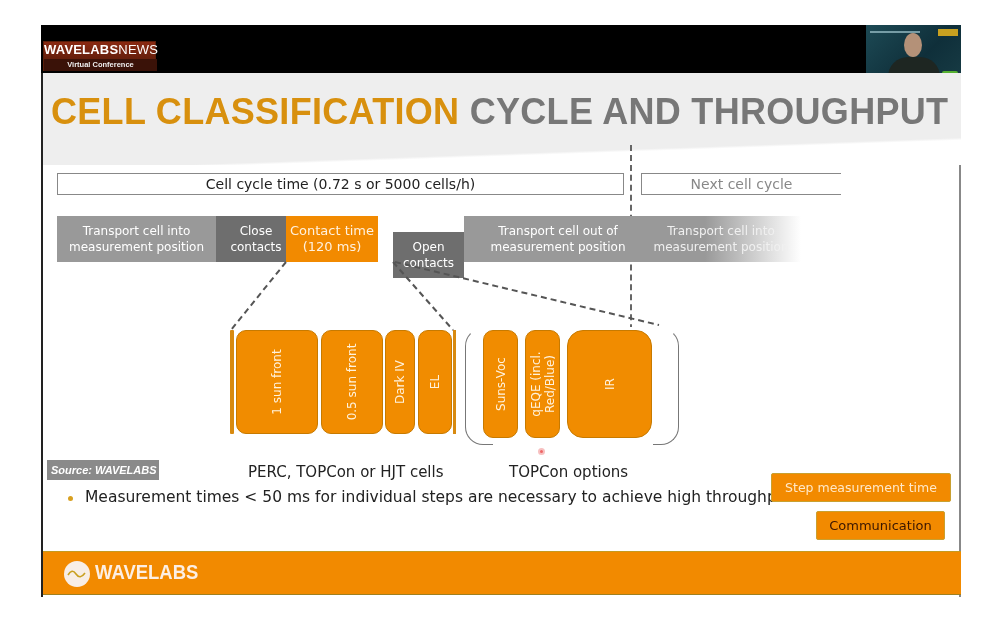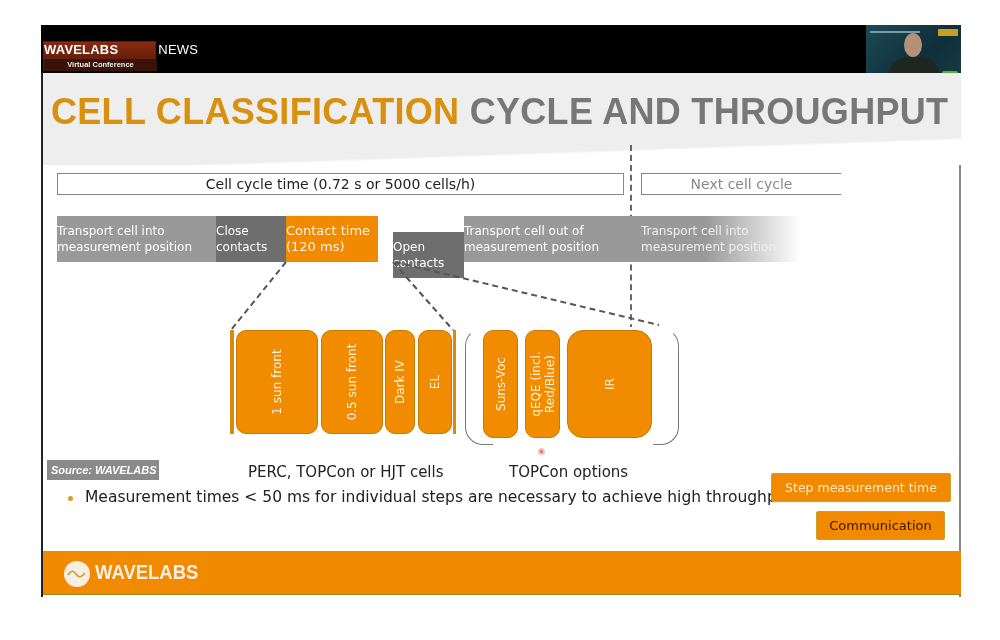--- a/index.html
+++ b/index.html
@@ -2,21 +2,21 @@
 <html><head>
 <meta charset="utf-8">
 <style>
   * { box-sizing: border-box; margin: 0; padding: 0; }
   body { width: 1000px; height: 640px; background: #ffffff; position: relative; overflow: hidden; font-family: "DejaVu Sans", sans-serif; }
   .abs { position: absolute; }
 
   #topbar { left: 41px; top: 25px; width: 920px; height: 48px; background: #000; }
   #logo-box { left: 43px; top: 41px; width: 113px; height: 30px; background: linear-gradient(#8a2a12, #4d1808); border: 1px solid #5a1e0a; }
   #logo-main { left: 0; top: 0px; width: 113px; text-align: center; font-family: "Liberation Sans", sans-serif; font-weight: bold; font-size: 13px; color: #fff; letter-spacing: 0.2px; }
-  #logo-main .thin { font-weight: normal; margin-left: 40px; }
+  #logo-main .thin { font-weight: normal; }
   #logo-sub { left: 0; top: 17px; width: 113px; text-align: center; font-family: "Liberation Sans", sans-serif; font-weight: bold; font-size: 7.5px; color: #eee; background: #3a1208; height: 12px; line-height: 12px; }
 
   #webcam { left: 866px; top: 25px; width: 95px; height: 54px; background: linear-gradient(135deg, #1d4a55, #0f2f3a 60%, #173b44); overflow: hidden; }
   #webcam .head { left: 38px; top: 8px; width: 18px; height: 24px; border-radius: 50%; background: #b49178; }
   #webcam .body { left: 22px; top: 32px; width: 52px; height: 30px; border-radius: 20px 20px 0 0; background: #1e2622; }
   #webcam .tag { left: 72px; top: 4px; width: 20px; height: 7px; background: #c8a020; }
   #webcam .tag2 { left: 76px; top: 46px; width: 16px; height: 5px; background: #55b030; border-radius: 2px; }
   #webcam .line { left: 4px; top: 6px; width: 50px; height: 2px; background: #9ec3cc; opacity: .7; }
 
   #slide { left: 41px; top: 73px; width: 920px; height: 524px; background: #fff; border-left: 2px solid #222; border-right: 2px solid #888; }
@@ -24,21 +24,21 @@
   #title { left: 8px; top: 18px; white-space: nowrap; font-family: "Liberation Sans", sans-serif; font-weight: bold; font-size: 36px; letter-spacing: 0.3px; }
   #title .orange { color: #d8900e; }
   #title .gray { color: #777; }
 
   #divider { left: 587px; top: 72px; height: 215px; border-left: 2px dashed #666; }
 
   .cycle-box { border: 1px solid #888; background: #fff; text-align: center; font-family: "DejaVu Sans", sans-serif; }
   #cycle-box { left: 14px; top: 100px; width: 567px; height: 22px; font-size: 14px; line-height: 21px; color: #222; }
   #next-box { left: 598px; top: 100px; width: 200px; height: 22px; font-size: 14px; line-height: 21px; color: #888; border-right: none; }
 
-  .step { top: 143px; height: 46px; color: #fff; font-size: 12px; line-height: 16px; display: flex; align-items: center; justify-content: center; }
+  .step { top: 143px; height: 46px; color: #fff; font-size: 12px; line-height: 16px; display: flex; align-items: center; justify-content: center; text-align: center; }
   #step-1 { left: 14px; width: 159px; background: #999; }
   #step-2 { left: 173px; width: 80px; background: #6e6e6e; }
   #step-3 { left: 243px; width: 92px; background: #f28a00; font-size: 13px; color: #fff1de; }
   #step-4 { left: 350px; width: 71px; background: #6e6e6e; margin-top: 16px; }
   #step-5 { left: 421px; width: 188px; background: #999; }
   #step-6 { left: 598px; width: 160px; background: linear-gradient(90deg, #999 40%, rgba(200,200,200,0.6) 80%, #fff 100%); color: #f0f0f0; }
 
   #dash-svg { left: 0; top: 0; width: 918px; height: 524px; }
 
   .mblock { background: #f18c00; border-radius: 10px; border: 1px solid #c77a00; }

